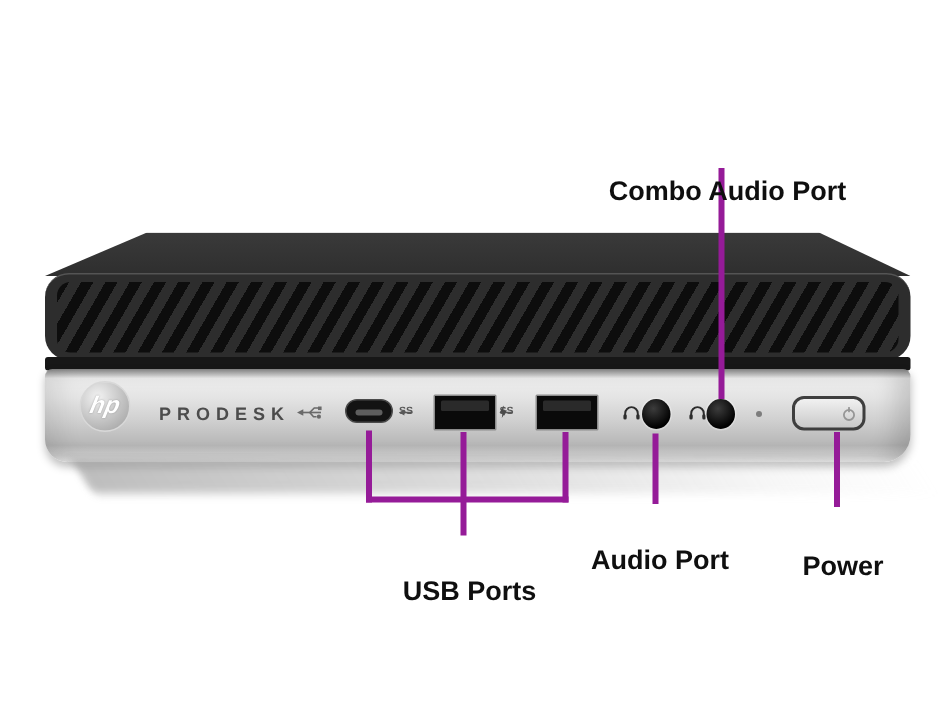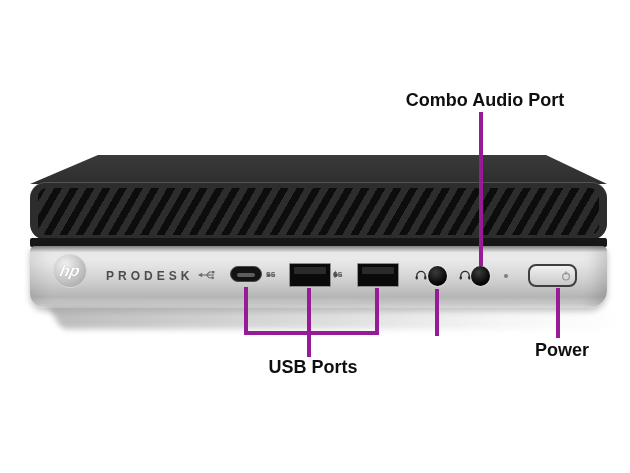--- a/index.html
+++ b/index.html
@@ -94,21 +94,21 @@
     background:linear-gradient(180deg,#f1f1f1,#c9c9c9);
     border:2px solid #3e3e3e;
   }
   .power-icon{right:4px;top:5px;}
 
   
   .ann-line{width:4px;background:var(--purple);z-index:10;}
   .ann-hline{height:4px;background:var(--purple);z-index:10;}
   .ann-label{
     z-index:11;transform:translateX(-50%);
-    font-size:18px;font-weight:bold;color:#0f0f0f;white-space:nowrap;
+    font-size:18px;font-weight:bold;color:#0f0f0f;white-space:nowrap;margin-top:27px;
   }
   .combo-line{left:479px;top:112px;height:154px;}
   .combo-label{left:485px;top:90px;}
   .usb-stub-1{left:244px;top:287px;height:48px;}
   .usb-stem{left:307px;top:288px;height:69px;}
   .usb-stub-3{left:375px;top:288px;height:47px;}
   .usb-hline{left:244px;top:331px;width:135px;}
   .usb-label{left:313px;top:357px;}
   .audio-line{left:435px;top:289px;height:47px;}
   .audio-label{left:440px;top:336px;}
@@ -209,17 +209,18 @@
   <div class="ann-label combo-label">Combo Audio Port</div>
   <div class="ann-line combo-line"></div>
 
   <div class="ann-line usb-stub-1"></div>
   <div class="ann-line usb-stem"></div>
   <div class="ann-line usb-stub-3"></div>
   <div class="ann-hline usb-hline"></div>
   <div class="ann-label usb-label">USB Ports</div>
 
   <div class="ann-line audio-line"></div>
+  <div class="ann-label audio-label">Audio Port</div>
 
   <div class="ann-line power-line"></div>
   <div class="ann-label power-label">Power</div>
 
 </div>
 
 </body></html>

